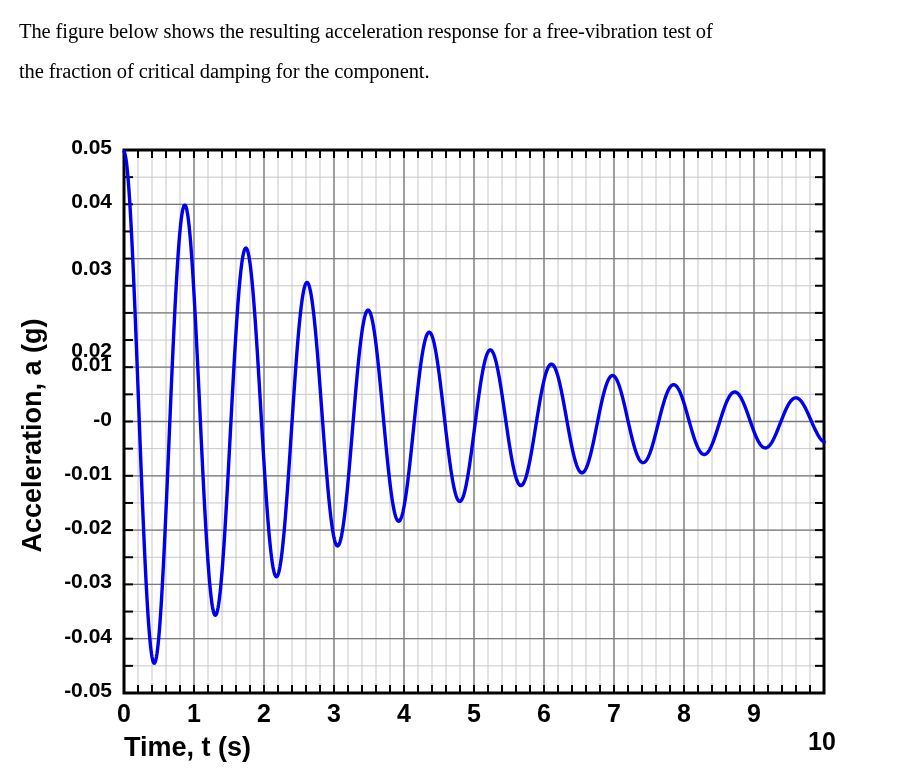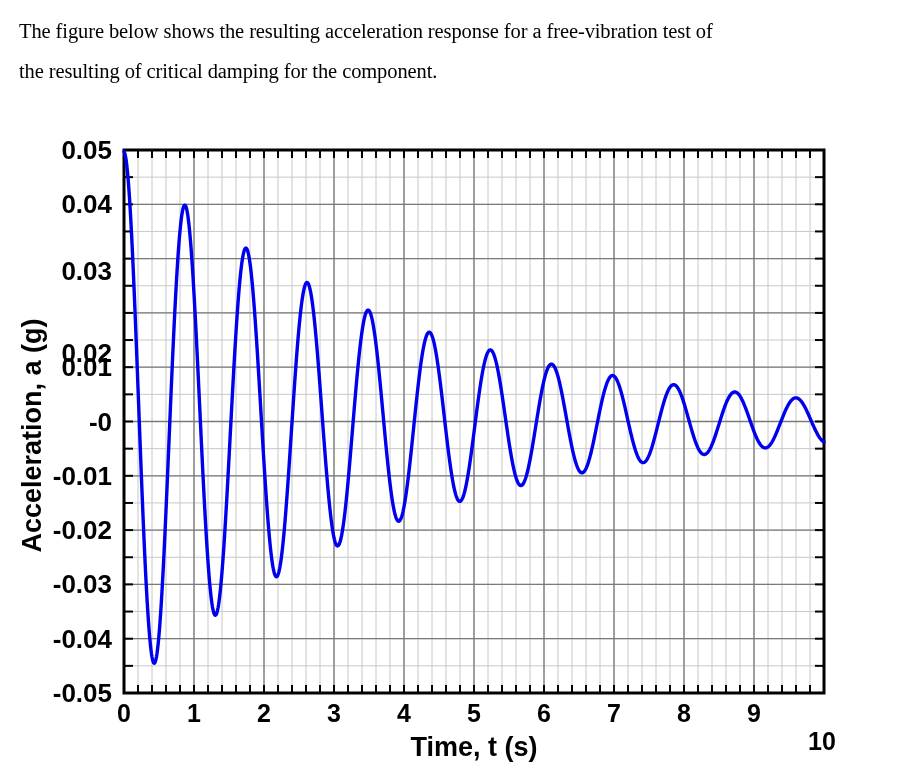--- a/index.html
+++ b/index.html
@@ -22,44 +22,43 @@
     position:absolute;left:-148px;top:300px;width:360px;
     transform:rotate(-90deg);
     transform-origin:center center;
     text-align:center;
     font-family:"Liberation Sans",sans-serif;
     font-weight:bold;font-size:27px;color:#000;
     white-space:nowrap;
   }
   #xlabel{
     position:absolute;left:124px;top:612px;width:700px;
-    text-align:center;
     font-family:"Liberation Sans",sans-serif;
     font-weight:bold;font-size:27px;color:#000;
   }
   #plotsvg{position:absolute;left:0;top:0;}
   .ytick-lab{
     position:absolute;
     font-family:"Liberation Sans",sans-serif;
-    font-weight:bold;font-size:26px;color:#000;
+    font-weight:bold;font-size:21px;color:#000;
     text-align:right;width:100px;
   }
   .xtick-lab{
     position:absolute;
     font-family:"Liberation Sans",sans-serif;
     font-weight:bold;font-size:25px;color:#000;
     text-align:center;width:60px;
   }
 </style>
 </head>
 <body>
 
 <div id="prompt">
   <p>The figure below shows the resulting acceleration response for a free-vibration test of</p>
-  <p>the resulting of critical damping for the component.</p>
+  <p>the fraction of critical damping for the component.</p>
 </div>
 
 <div id="figure">
 
   <div id="ylabel">Acceleration, a (g)</div>
   <div id="xlabel">Time, t (s)</div>
 
   <svg id="plotsvg" width="904" height="660">
     <g id="grid-minor-group">
         <line x1="124" y1="30" x2="124" y2="573" stroke="#c8c8c8" stroke-width="1"></line>

